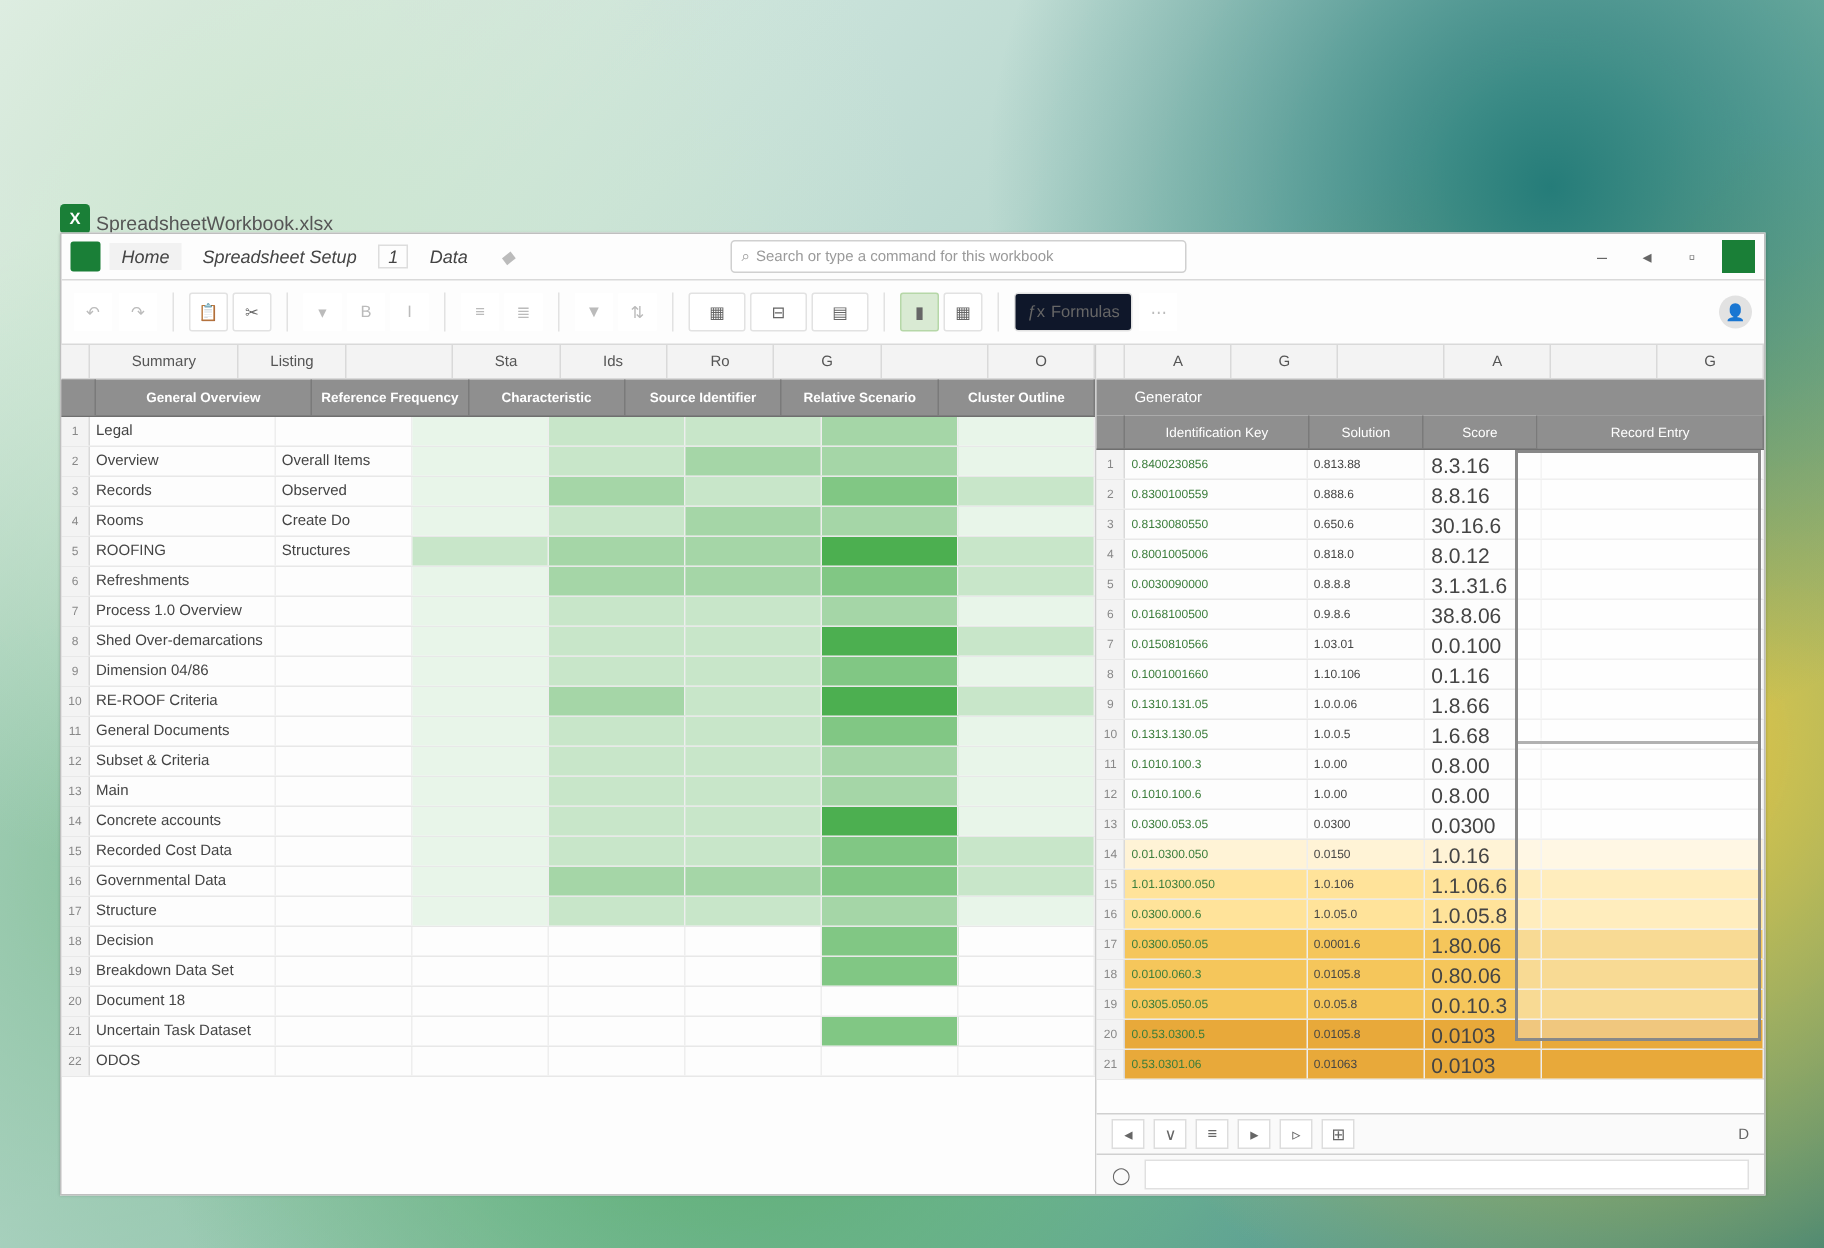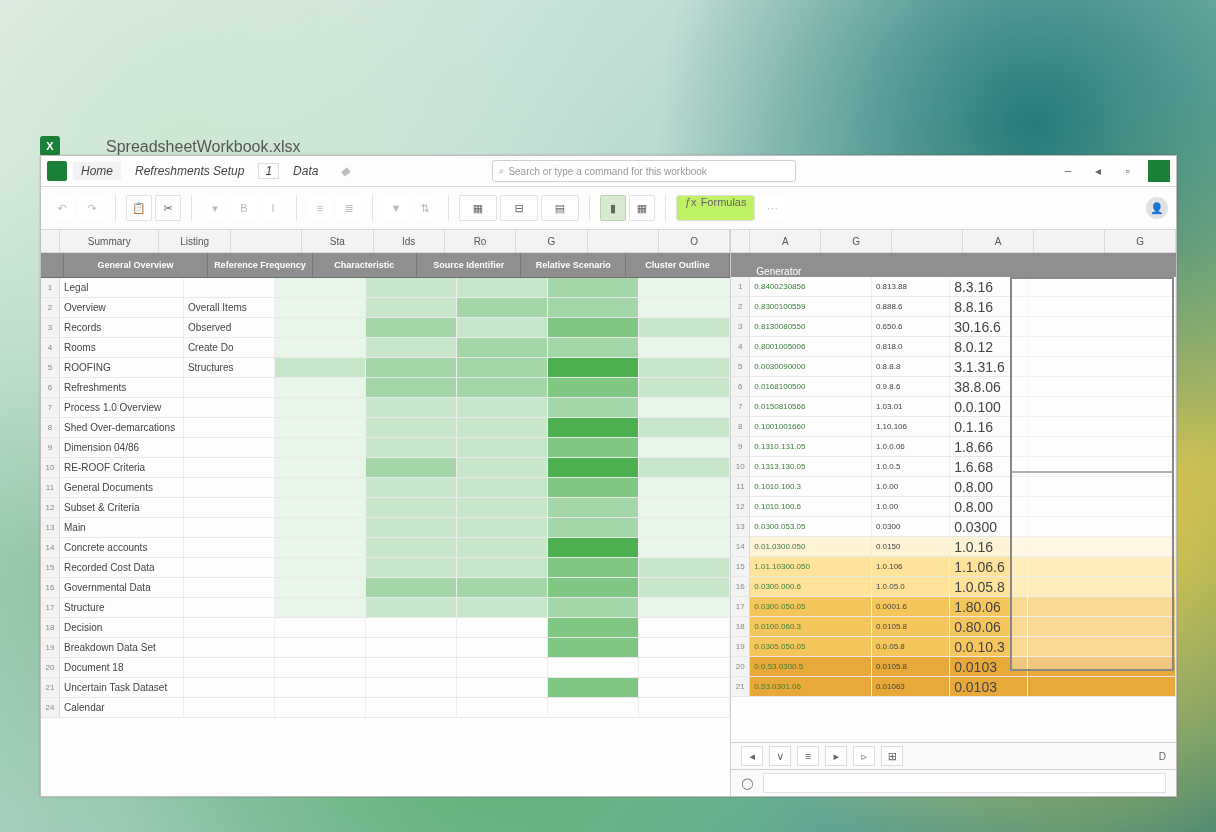--- a/index.html
+++ b/index.html
@@ -8,39 +8,39 @@
       radial-gradient(circle at 85% 15%, #2b7a78 0%, transparent 30%),
       radial-gradient(circle at 90% 60%, #e8c84a 0%, transparent 35%),
       radial-gradient(circle at 40% 80%, #5aa86e 0%, transparent 40%),
       radial-gradient(circle at 10% 70%, #8abf9e 0%, transparent 35%),
       linear-gradient(135deg,#eaf3ee 0%, #bcd8d0 40%, #7fb8a3 70%, #3a7e7a 100%);
       filter:saturate(1.1);}
   .app{position:absolute;left:40px;top:155px;width:1135px;height:640px;background:#fdfdfd;border:1px solid #bfbfbf;box-shadow:0 0 2px rgba(0,0,0,.2);display:flex;flex-direction:column;}
   
   .tabbar{position:absolute;left:40px;top:132px;height:24px;display:flex;align-items:flex-end;gap:4px;}
   .tabbar .favicon{width:20px;height:20px;background:#1a7f37;border-radius:3px;color:#fff;font-size:11px;font-weight:bold;display:flex;align-items:center;justify-content:center;}
-  .tabbar .tabtitle{font-size:16px;color:#555;max-width:200px;white-space:nowrap;overflow:hidden;text-overflow:ellipsis;margin-left:42px;}
+  .tabbar .tabtitle{font-size:13px;color:#555;max-width:200px;white-space:nowrap;overflow:hidden;text-overflow:ellipsis;}
   
   .titlebar{height:30px;display:flex;align-items:center;border-bottom:1px solid #d9d9d9;font-size:12px;color:#555;gap:6px;padding:0 6px;}
   .titlebar .appicon{width:20px;height:20px;background:#1a7f37;border-radius:2px;}
   .titlebar .menuitem{padding:2px 8px;color:#444;font-size:12px;cursor:default;font-style:italic;}
   .titlebar .menuitem.active{background:#f2f2f2;}
   .titlebar .searchbox{margin-left:auto;margin-right:auto;width:290px;height:20px;border:1px solid #d0d0d0;border-radius:3px;font-size:10px;color:#9a9a9a;display:flex;align-items:center;padding:0 6px;gap:4px;background:#fff;}
   .winbtns{margin-left:auto;display:flex;gap:10px;align-items:center;}
   .winbtns span{width:20px;height:20px;display:flex;align-items:center;justify-content:center;color:#666;font-size:12px;}
   .winbtns .max{width:22px;height:22px;background:#1a7f37;}
   
   .toolbar{height:42px;border-bottom:1px solid #d9d9d9;display:flex;align-items:center;gap:4px;padding:0 8px;font-size:11px;color:#666;}
   .toolbar .tbtn{width:24px;height:24px;border:1px solid #e2e2e2;border-radius:2px;display:flex;align-items:center;justify-content:center;background:#fff;}
   .toolbar .tbtn.ghost{border-color:transparent;color:#bbb;}
   .toolbar .divider{width:1px;height:26px;background:#e2e2e2;margin:0 6px;}
   .toolbar .grp{display:flex;gap:3px;}
   .toolbar .wide{width:36px;}
   .toolbar .green{background:#d9ead3;border-color:#b6d7a8;}
-  .toolbar .labelbtn{display:flex;align-items:flex-start;gap:4px;padding:0 8px;height:24px;border:1px solid #e2e2e2;border-radius:3px;background:#bef264;}
+  .toolbar .labelbtn{display:flex;align-items:center;gap:4px;padding:0 8px;height:24px;border:1px solid #e2e2e2;border-radius:3px;background:#0f172a;}
   .toolbar .right{margin-left:auto;display:flex;gap:6px;align-items:center;}
   .toolbar .avatar{width:22px;height:22px;border-radius:50%;background:#e2e2e2;display:flex;align-items:center;justify-content:center;color:#888;}
   
   .workspace{flex:1;display:flex;min-height:0;}
   .pane-left{flex:1.55;display:flex;flex-direction:column;border-right:1px solid #cfcfcf;min-width:0;}
   .pane-right{flex:1;display:flex;flex-direction:column;min-width:0;}
   
   .colhdr{display:flex;height:22px;background:#f3f3f3;border-bottom:1px solid #d9d9d9;font-size:10px;color:#555;}
   .colhdr div{flex:1;border-right:1px solid #d9d9d9;display:flex;align-items:center;justify-content:center;}
   .subhdr{display:flex;height:24px;background:#8f8f8f;color:#fff;font-size:9px;border-bottom:1px solid #6f6f6f;font-weight:bold;}
@@ -56,21 +56,21 @@
   .pane-left .subhdr div.c0{flex:1.4;}
   
   .g1{background:#e8f5e9;} .g2{background:#c8e6c9;} .g3{background:#a5d6a7;} .g4{background:#81c784;} .g5{background:#4caf50;}
   .y1{background:#fff3d6;} .y2{background:#ffe39a;} .y3{background:#f5c65b;} .y4{background:#e8a93a;}
   .hl{background:#fff2cc;}
   
   .rhdr{display:flex;height:22px;background:#f3f3f3;border-bottom:1px solid #d9d9d9;font-size:10px;color:#555;}
   .rhdr div{border-right:1px solid #d9d9d9;display:flex;align-items:center;justify-content:center;}
   .rhdr .rn{flex:0 0 18px;}
   .rhdr .nrm{flex:0 0 32px;}
-  .rtitle{height:24px;background:#8f8f8f;color:#fff;display:flex;align-items:flex-end;font-size:10px;}
+  .rtitle{height:24px;background:#8f8f8f;color:#fff;display:flex;align-items:center;font-size:10px;}
   .rtitle .rn{flex:0 0 18px;border-right:1px solid #7a7a7a;}
   .rtitle .t{flex:1;padding-left:6px;}
   .rsub{display:flex;height:22px;background:#8f8f8f;color:#fff;font-size:9px;border-bottom:1px solid #6f6f6f;}
   .rsub .rn{flex:0 0 18px;border-right:1px solid #7a7a7a;}
   .rsub div{border-right:1px solid #7a7a7a;display:flex;align-items:center;justify-content:center;}
   .rsub .cA{flex:1.3;} .rsub .cB{flex:0.8;} .rsub .cC{flex:0.8;} .rsub .cD{flex:1.6;background:#8f8f8f;}
   .pane-right .row .cell.cA{flex:1.3;font-size:8px;color:#3a7d3a;}
   .pane-right .row .cell.cB{flex:0.8;font-size:8px;}
   .pane-right .row .cell.cC{flex:0.8;font-size:14px;}
   .pane-right .row .cell.cD{flex:1.6;}
@@ -92,21 +92,21 @@
 <div class="tabbar">
   <div class="favicon">X</div>
   <div class="tabtitle">SpreadsheetWorkbook.xlsx</div>
 </div>
 
 <div class="app">
 
   <div class="titlebar">
     <div class="appicon"></div>
     <div class="menuitem active">Home</div>
-    <div class="menuitem">Refreshments Setup</div>
+    <div class="menuitem">Spreadsheet Setup</div>
     <div class="menuitem" style="border:1px solid #ddd;padding:0 6px;">1</div>
     <div class="menuitem">Data</div>
     <div class="menuitem" style="color:#bbb;">◆</div>
     <div class="searchbox">
       <span>⌕</span>
       <span>Search or type a command for this workbook</span>
     </div>
     <div class="winbtns">
       <span>–</span>
       <span>◂</span>
@@ -390,22 +390,22 @@
             <div class="rn">21</div>
             <div class="cell c0">Uncertain Task Dataset</div>
             <div class="cell"></div>
             <div class="cell"></div>
             <div class="cell"></div>
             <div class="cell"></div>
             <div class="cell g4"></div>
             <div class="cell"></div>
           </div>
           <div class="row">
-            <div class="rn">24</div>
-            <div class="cell c0">Calendar</div>
+            <div class="rn">22</div>
+            <div class="cell c0">ODOS</div>
             <div class="cell"></div>
             <div class="cell"></div>
             <div class="cell"></div>
             <div class="cell"></div>
             <div class="cell"></div>
             <div class="cell"></div>
           </div>
         </div>
     </div>
 
@@ -416,20 +416,27 @@
           <div class="nrm" style="flex: 1 1 0%;">G</div>
           <div class="nrm" style="flex: 1 1 0%;"></div>
           <div class="nrm" style="flex: 1 1 0%;">A</div>
           <div class="nrm" style="flex: 1 1 0%;"></div>
           <div class="nrm" style="flex: 1 1 0%;">G</div>
         </div>
       <div class="rtitle">
         <div class="rn"></div>
         <div class="t">Generator</div>
       </div>
+      <div class="rsub" id="right-headers">
+          <div class="rn"></div>
+          <div class="cA">Identification Key</div>
+          <div class="cB">Solution</div>
+          <div class="cC">Score</div>
+          <div class="cD">Record Entry</div>
+        </div>
       <div class="gridbody" id="right-grid">
         <div class="largebox top"></div>
         <div class="largebox bot"></div>
       <div class="row">
             <div class="rn">1</div>
             <div class="cell cA">0.8400230856</div>
             <div class="cell cB">0.813.88</div>
             <div class="cell cC">8.3.16</div>
             <div class="cell cD"></div>
           </div>

